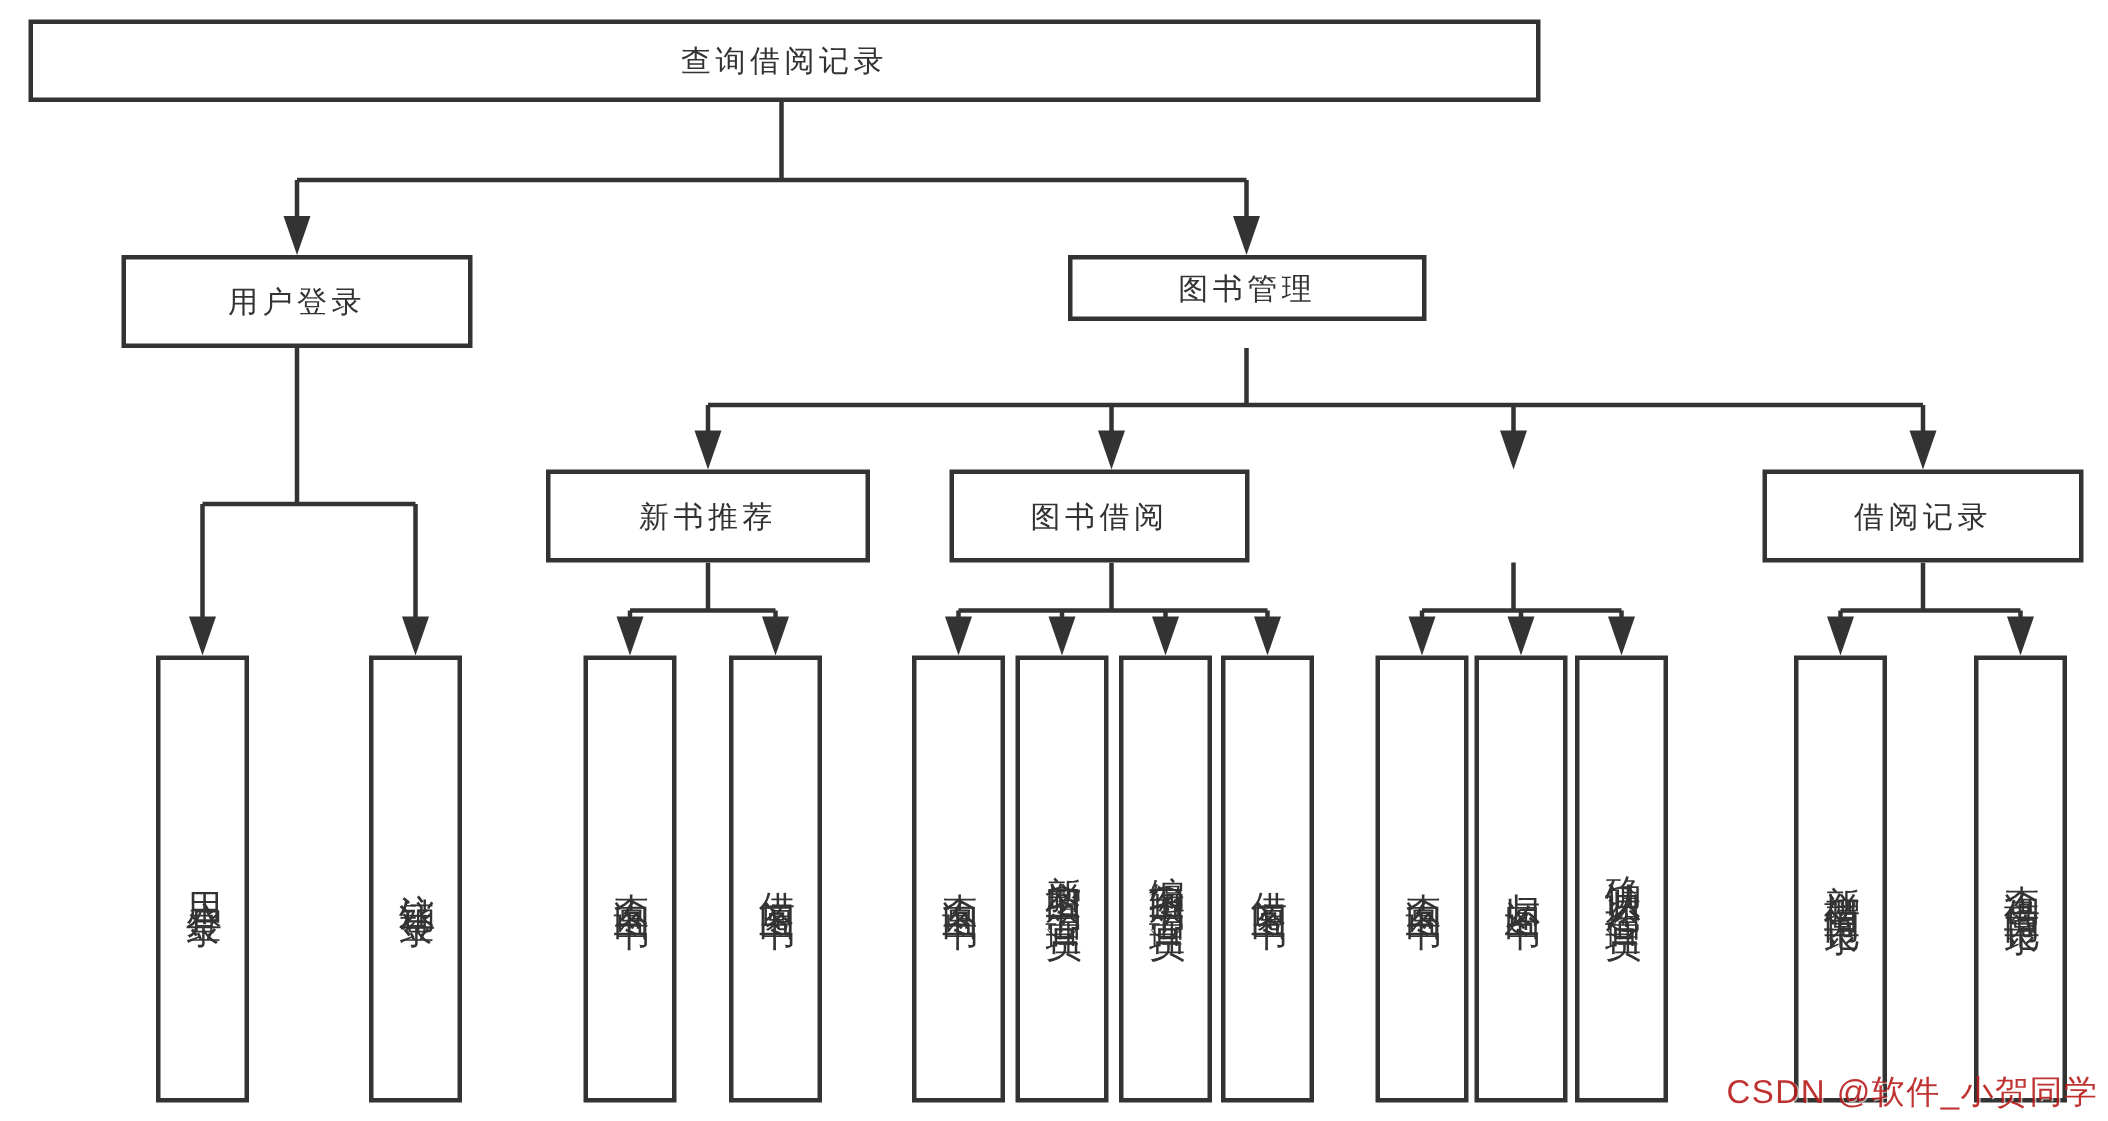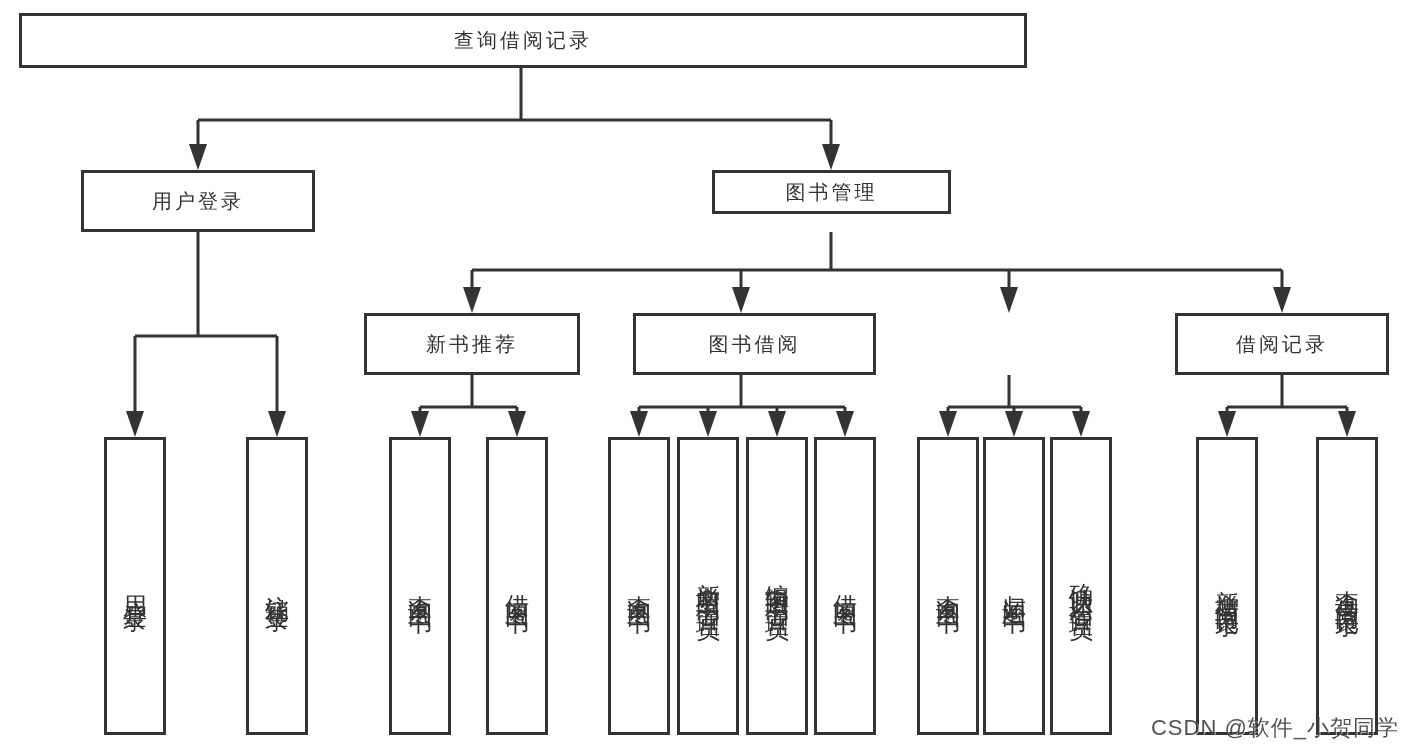--- a/index.html
+++ b/index.html
@@ -30,21 +30,21 @@
     writing-mode: vertical-rl;
     text-orientation: mixed;
     font-size: 24px;
     letter-spacing: 5px;
     white-space: nowrap;
   }
   .watermark {
     position: absolute;
     right: 6px; bottom: 4px;
     font-size: 22px;
-    color: #404040;
+    color: #b91c1c;
     letter-spacing: 1px;
     z-index: 5;
     opacity: 0.9;
     text-shadow: 1px 1px 0 rgba(255,255,255,0.7);
     white-space: nowrap;
   }
 </style>
 </head>
 <body>
 
@@ -100,21 +100,21 @@
   <div class="node" style="left:81px; top:170px; width:234px; height:62px;">
     <span class="h-label">用户登录</span>
   </div>
   <div class="node" style="left:712px; top:170px; width:239px; height:44px;">
     <span class="h-label">图书管理</span>
   </div>
 
   <div class="node" style="left:364px; top:313px; width:216px; height:62px;">
     <span class="h-label">新书推荐</span>
   </div>
-  <div class="node" style="left:633px; top:313px; width:243px; height:62px;">
+  <div class="node" style="left:633px; top:313px; width:200px; height:62px;">
     <span class="h-label">图书借阅</span>
   </div>
   <div class="node" style="left:1175px; top:313px; width:214px; height:62px;font-family:Liberation Serif, serif;">
     <span class="h-label">借阅记录</span>
   </div>
 
   <div class="node" style="left:104px; top:437px; width:62px; height:298px;">
     <span class="v-label">用户登录</span>
   </div>
   <div class="node" style="left:246px; top:437px; width:62px; height:298px;">

